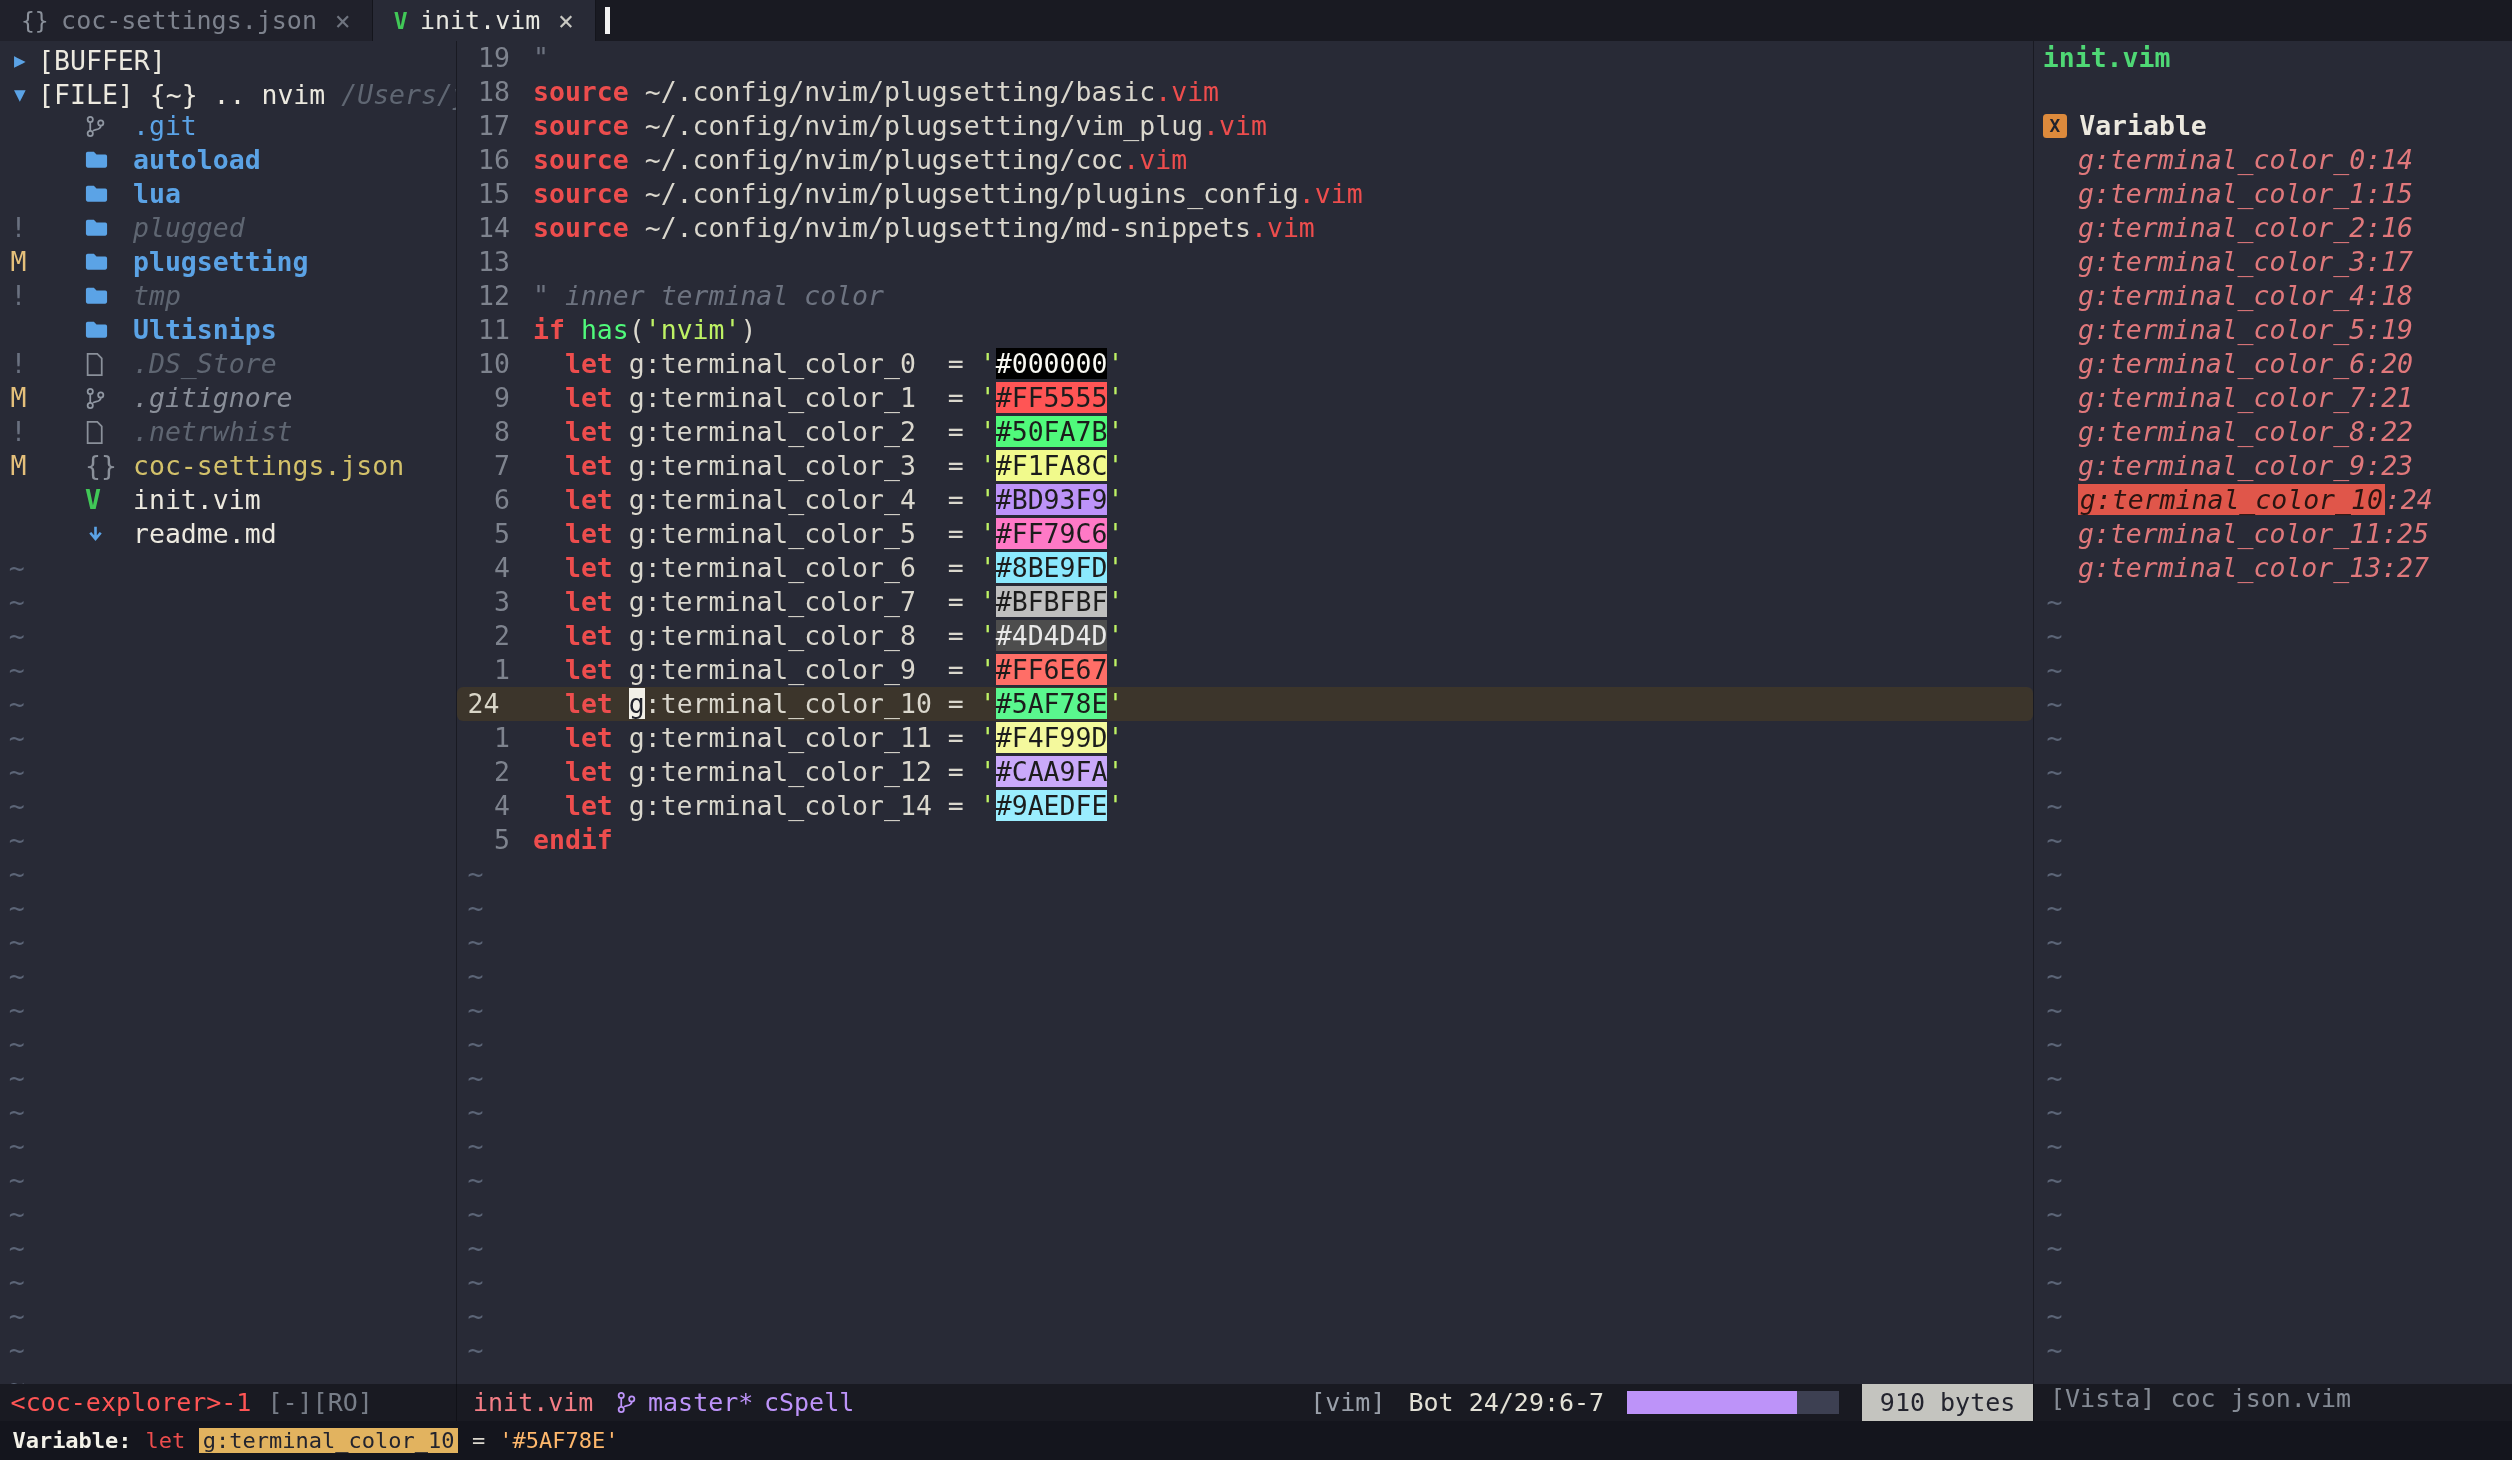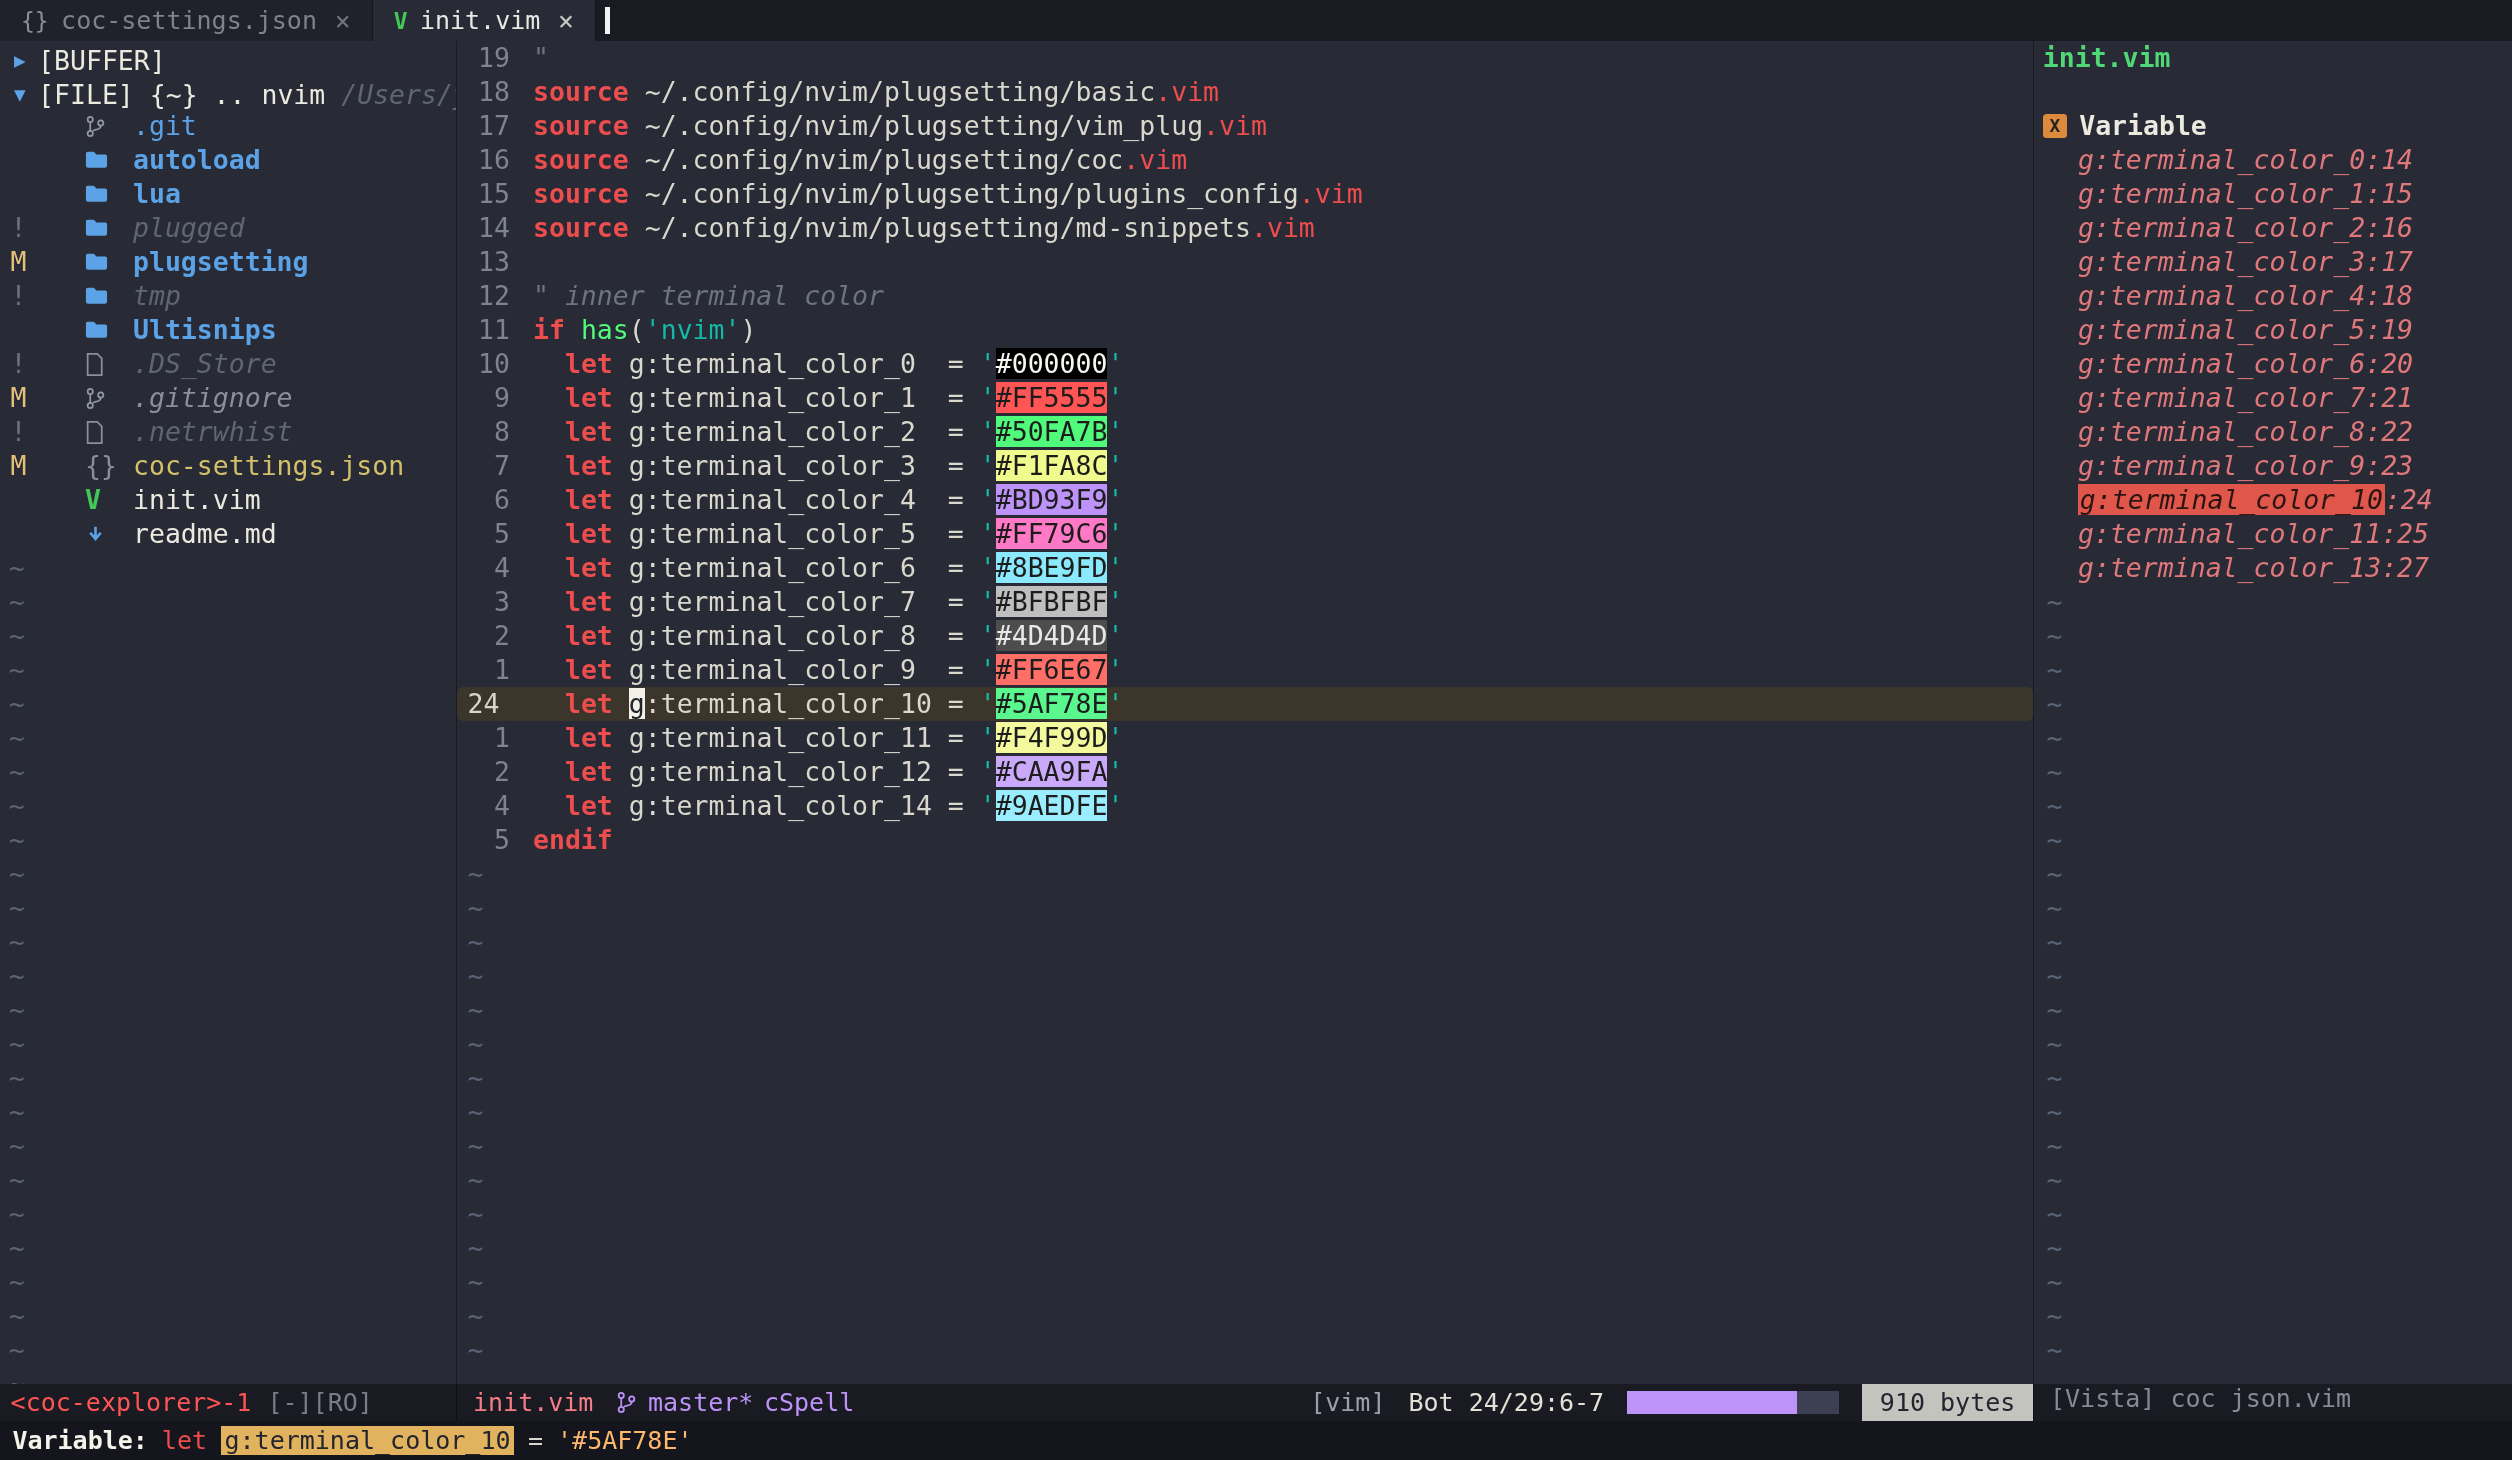--- a/index.html
+++ b/index.html
@@ -49,21 +49,21 @@
   
   .editor { flex:1; min-width:0; border-right:1.8px solid #191a22; overflow:hidden; }
   .editor .tilde { padding-left:10.6px; }
   .gutter { display:inline-block; width:76px; padding-right:23px; text-align:right; color:#7e838e; }
   .erow.current { background:#3c352b;border-radius:6px; }
   .erow.current .gutter { text-align:left; padding-left:10.6px; padding-right:0; color:#d9d6c8; }
   .s-kw { color:#ed4d4d; font-weight:bold; }
   .s-red { color:#ed4d4d; }
   .s-plain { color:#dad7cd; }
   .s-comment { color:#6d7380; font-style:italic; }
-  .s-str { color:#14b8a6; }
+  .s-str { color:#bef264; }
   .s-fn { color:#50fa7b; }
   .s-cursor { background:#f2f0e8; color:#20222c; }
 
   
   .vista { width:478px; flex:0 0 auto; overflow:hidden; }
   .vista .tilde { padding-left:12.4px; }
   .vtitle { color:#4fd875; font-weight:bold; padding-left:8.8px; }
   .vkind { padding-left:8.8px; display:flex; align-items:center; gap:12.4px; color:#ece9df; font-weight:bold; }
   .kind-box { display:inline-flex; width:24px; height:24px; background:#dd8a3c; color:#20222c; border-radius:3.5px; align-items:center; justify-content:center; font-size:17.7px; font-weight:bold; }
   .vitem { padding-left:44px; font-style:italic; color:#e0787b; }
@@ -79,21 +79,21 @@
   .sl-branch { color:#bd93f9; display:flex; align-items:center; gap:10.6px; }
   .sl-spacer { flex:1; }
   .sl-ft { color:#9aa0aa; }
   .sl-pos { color:#e3e1d6; }
   .sl-progress { width:212px; height:23px; background:#3d4052; position:relative; display:inline-block; }
   .sl-progress .fill { position:absolute; left:0; top:0; bottom:0; background:#bd93f9; }
   .sl-size { background:#c4c4bf; color:#23242e; padding:0 17.7px; height:37px; display:flex; align-items:center; }
   .sl-right { width:478px; flex:0 0 auto; padding-left:16px; color:#858b95; }
 
   
-  .cmdline { height:39px; flex:0 0 auto; background:#14151d; display:flex; align-items:center; padding-left:12.4px; font-size:25px; }
+  .cmdline { height:39px; flex:0 0 auto; background:#14151d; display:flex; align-items:center; padding-left:12.4px; font-size:22px; }
   .cl-prefix { color:#f4f2e9; font-weight:bold; margin-right:14px; }
   .cl-kw { color:#ed4d4d; margin-right:14px; }
   .cl-hl { background:#e2b35f; color:#23242e; padding:0 3.5px; }
   .cl-eq { color:#dad7cd; margin:0 14px; }
   .cl-val { color:#ffb86c;text-align:center; }
 </style>
 </head>
 <body>
 
 <div class="app">

